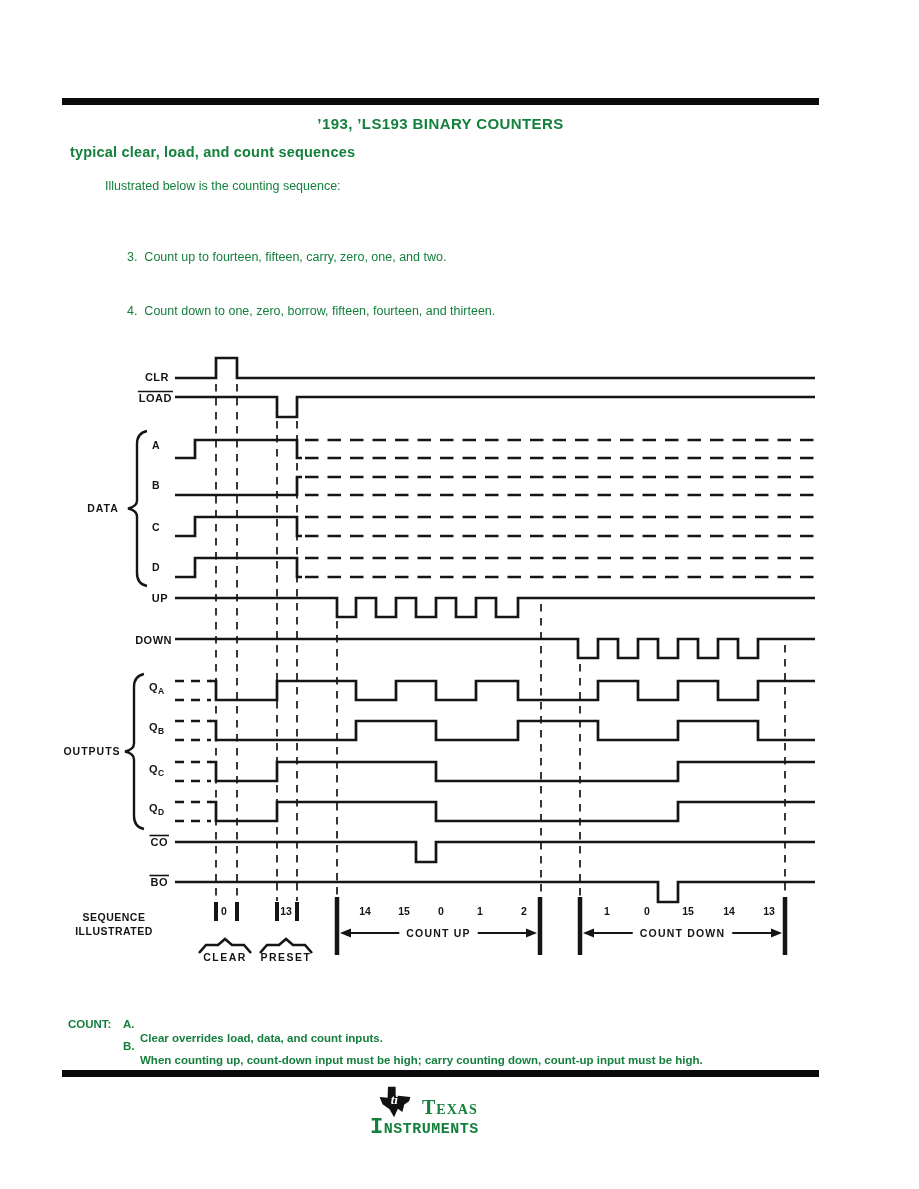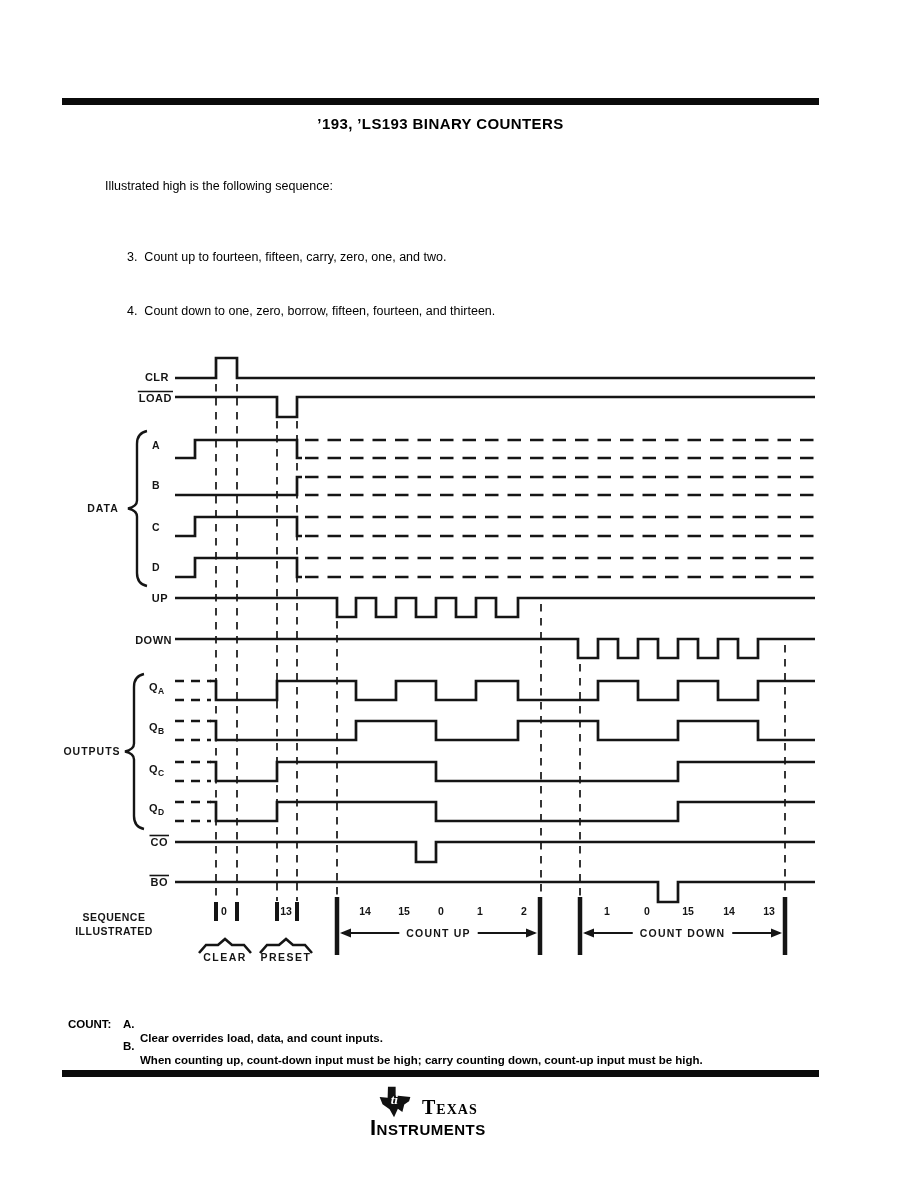--- a/index.html
+++ b/index.html
@@ -1,44 +1,45 @@
 <!DOCTYPE html>
 <html><head>
 <meta charset="utf-8">
 <style>
   html,body{margin:0;padding:0;background:#e8e8e8;}
   .page{position:relative;width:919px;height:1189px;background:#ffffff;overflow:hidden;
-        font-family:"Liberation Sans",sans-serif;color:#000000;}
+        font-family:"Liberation Sans",sans-serif;color:#15803d;}
   .rule{position:absolute;left:62px;width:757px;height:7px;background:#0b0b0b;}
   .title{position:absolute;left:62px;top:115px;width:757px;text-align:center;
          font-size:15px;font-weight:bold;letter-spacing:0.4px;}
   .subtitle{position:absolute;left:70px;top:144px;font-size:14.5px;font-weight:bold;letter-spacing:0.2px;}
   .intro{position:absolute;left:105px;top:179px;font-size:12.5px;}
   .seq-list{position:absolute;left:127px;top:212px;font-size:12.5px;line-height:18px;white-space:pre;}
   .notes{position:absolute;left:68px;top:1018px;font-size:11.5px;font-weight:bold;}
   .note-row{position:absolute;white-space:nowrap;}
   .note-id{position:absolute;left:55px;}
   .note-text{position:absolute;left:72px;margin-top:14px;}
   #wavesvg{position:absolute;left:60px;top:335px;width:780px;height:640px;}
   .logo{position:absolute;left:360px;top:1082px;width:240px;height:70px;}
   .ti-mark{position:absolute;left:15px;top:4px;width:40px;height:32px;}
   .logo-texas{position:absolute;left:62px;top:14px;font-family:"Liberation Serif",serif;
               font-variant:small-caps;font-weight:bold;font-size:20px;letter-spacing:1px;}
-  .logo-instr{position:absolute;left:10px;top:33px;font-family:Liberation Sans, sans-serif;
+  .logo-instr{position:absolute;left:10px;top:33px;font-family:Liberation Mono, monospace;
               font-variant:small-caps;font-weight:bold;font-size:22px;letter-spacing:0.5px;}
 </style>
 </head>
 <body>
 
 <div class="page">
 
   <div class="rule" style="top:98px;"></div>
 
   <div class="title">’193, ’LS193 BINARY COUNTERS</div>
-  <div class="intro">Illustrated high is the following sequence:</div>
+  <div class="subtitle">typical clear, load, and count sequences</div>
+  <div class="intro">Illustrated below is the counting sequence:</div>
 
   <div class="seq-list">
     <div>3.  Count up to fourteen, fifteen, carry, zero, one, and two.</div>
     <div>4.  Count down to one, zero, borrow, fifteen, fourteen, and thirteen.</div>
   </div>
 
   <svg id="wavesvg" viewBox="60 335 780 640">
       <g>
         <line x1="216" y1="384" x2="216" y2="901" stroke="#151515" stroke-width="1.7" stroke-dasharray="7.5 6.5"></line>
         <line x1="237" y1="384" x2="237" y2="901" stroke="#151515" stroke-width="1.7" stroke-dasharray="7.5 6.5"></line>

